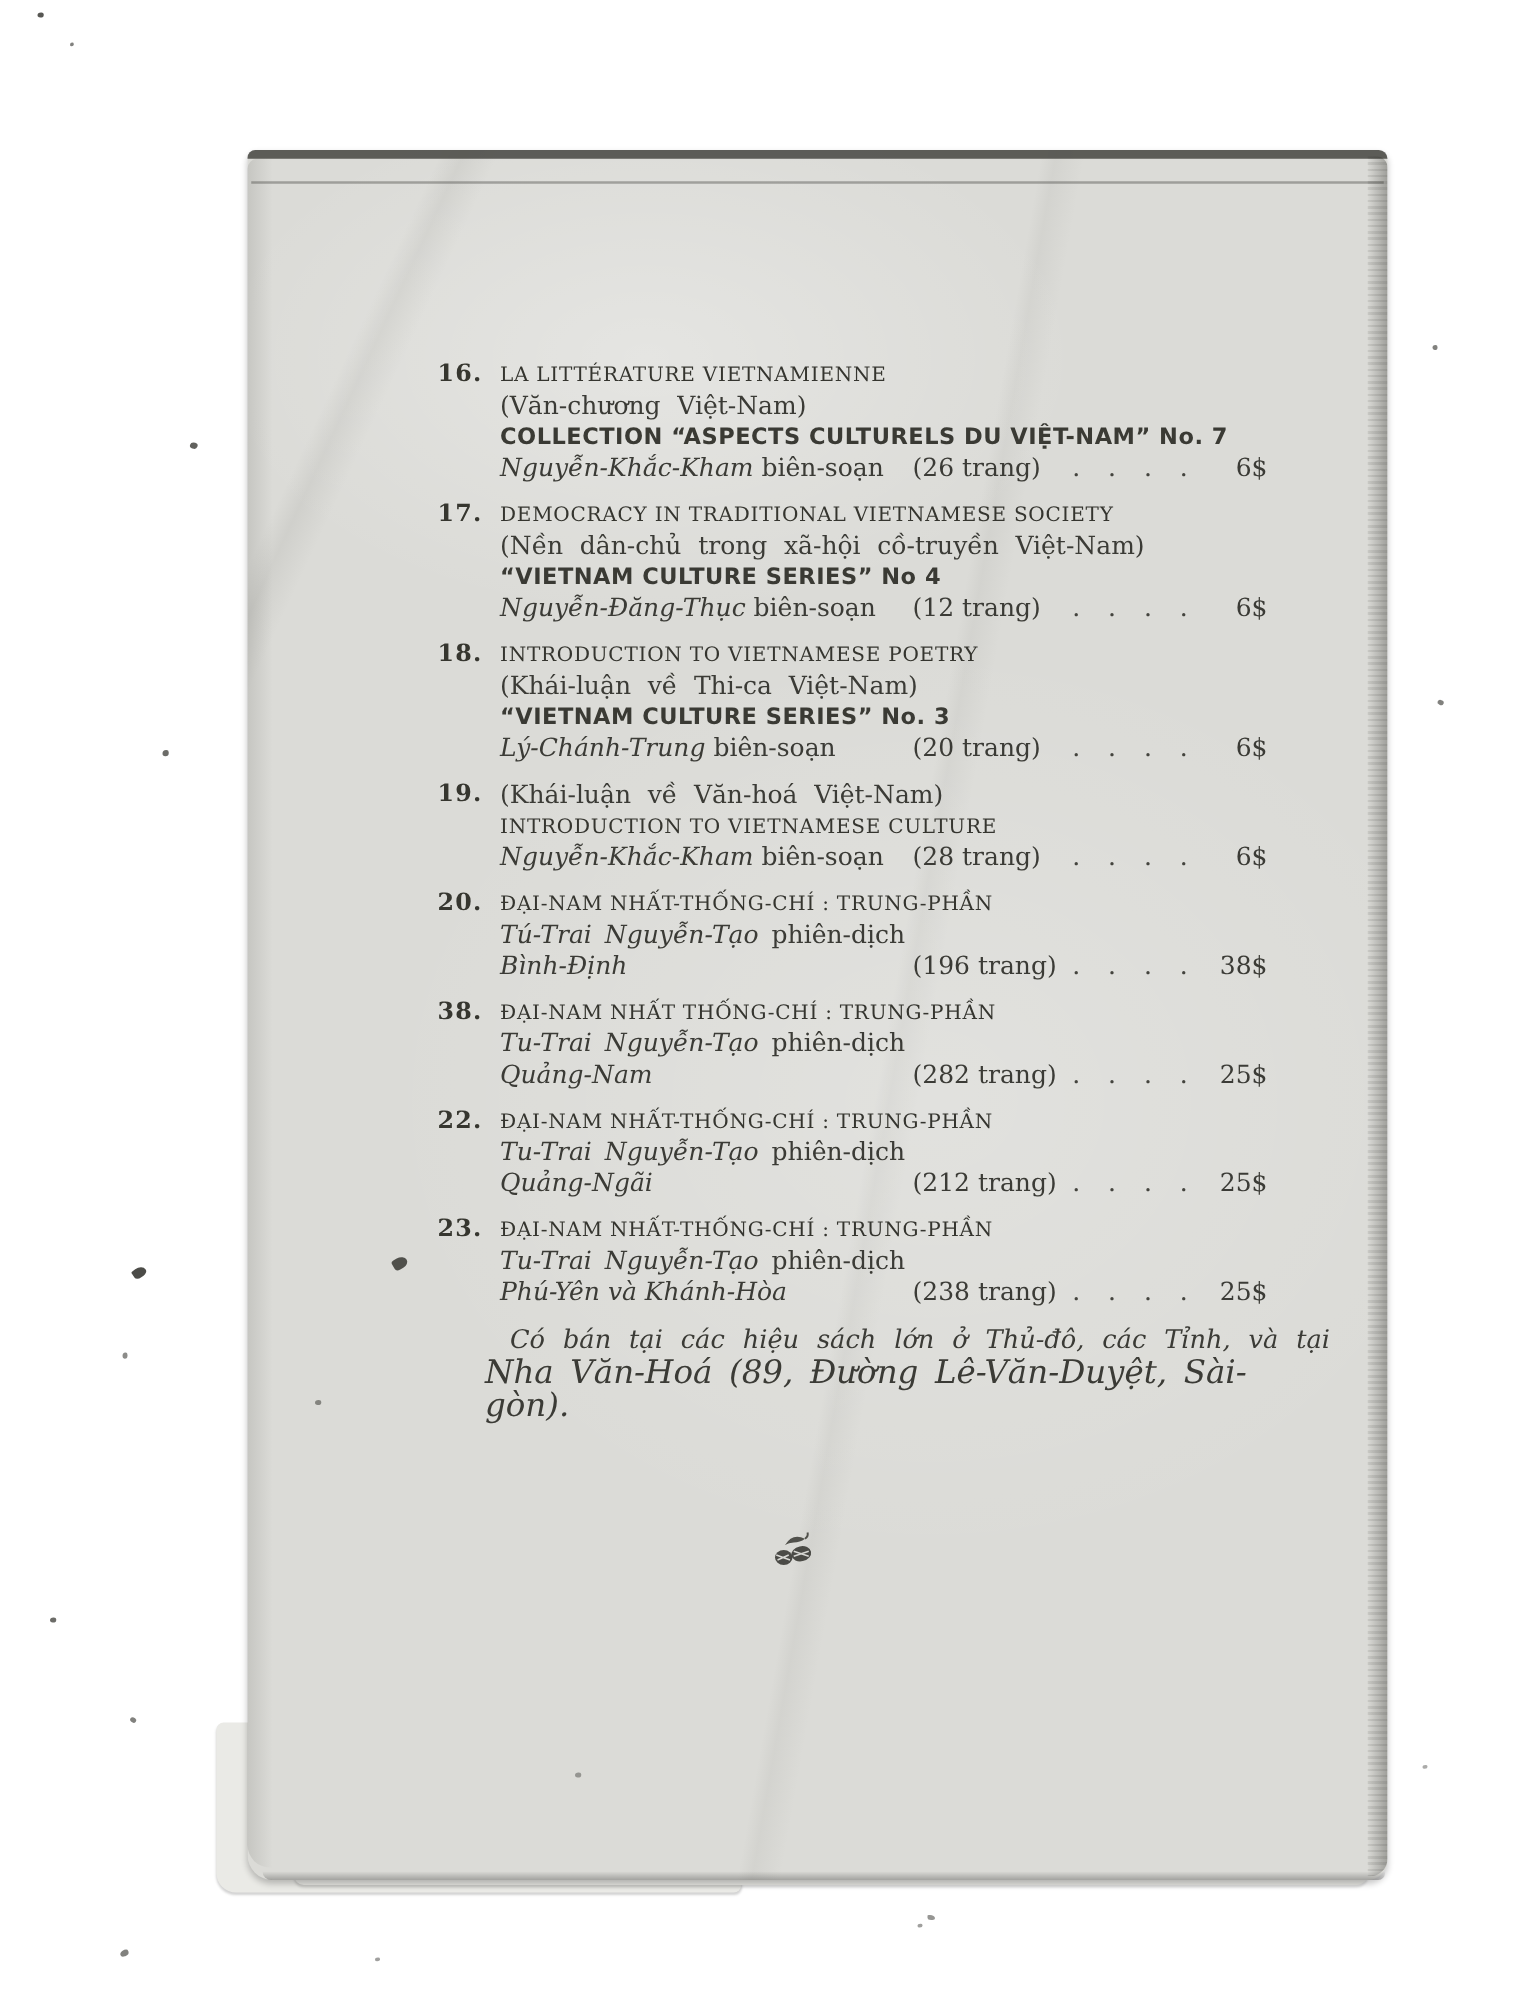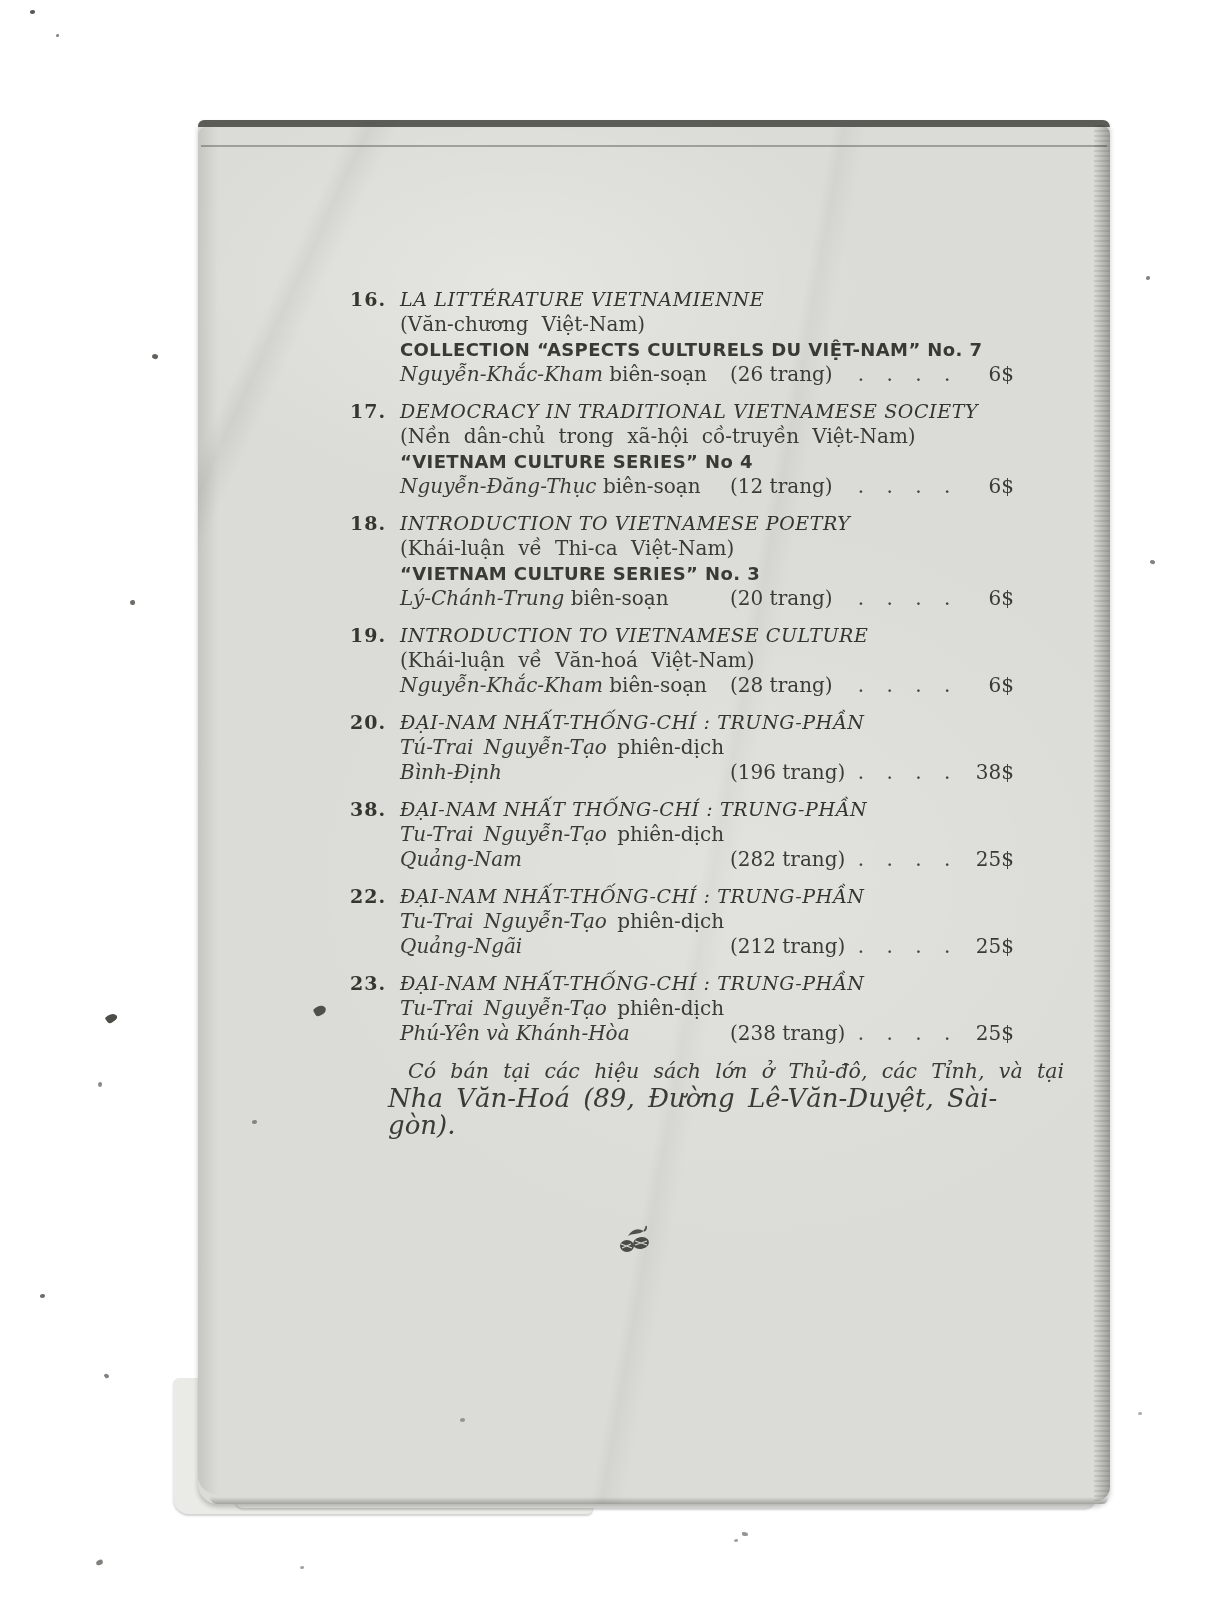--- a/index.html
+++ b/index.html
@@ -48,21 +48,21 @@
     background:linear-gradient(to right, rgba(70,70,64,.14), rgba(70,70,64,0));border-radius:8px 0 0 18px;}
   .edge-bottom{position:absolute;bottom:0;left:12px;right:2px;height:7px;
     background:linear-gradient(to bottom, rgba(0,0,0,0), rgba(0,0,0,.26));border-radius:0 0 14px 18px;}
 
   
   .content{position:absolute;left:128px;top:167px;width:712px;margin-left:24px;}
   .entry{display:flex;margin-bottom:12px;}
   .entry-num{flex:0 0 50px;font-weight:bold;font-size:19px;line-height:25px;letter-spacing:1px;color:#36362f;}
   .entry-body{flex:1;min-width:0;}
   .line{line-height:25px;font-size:20px;}
-  .title{font-style:italic;font-size:19px;letter-spacing:.6px;color:#35352f;}
+  .title{font-size:16px;letter-spacing:.6px;color:#35352f;}
   .subtitle{word-spacing:7px;}
   .series{font-family:"DejaVu Sans", sans-serif;font-weight:bold;font-size:18px;letter-spacing:.4px;color:#3a3a34;}
   .author-name,.region{font-style:italic;}
   .translator-line{word-spacing:4px;}
   .price-row{display:flex;align-items:center;padding-right:48px;}
   .pl-left{flex:0 0 330px;white-space:nowrap;}
   .pl-pages{flex:0 0 120px;white-space:nowrap;}
   .pl-dots{flex:1;text-align:center;word-spacing:16px;color:#44443e;}
   .pl-price{flex:0 0 56px;text-align:right;font-size:20px;}
   .footer{margin-left:38px;width:676px;margin-top:2px;font-style:italic;}
@@ -131,22 +131,22 @@
             <span class="pl-pages">(20 trang)</span>
             <span class="pl-dots">. . . .</span>
             <span class="pl-price">6$</span>
         </div>
       </div>
     </div>
 
     <div class="entry">
       <div class="entry-num">19.</div>
       <div class="entry-body">
+        <div class="line subtitle">(Khái-luận về Văn-hoá Việt-Nam)</div>
         <div class="line title">INTRODUCTION TO VIETNAMESE CULTURE</div>
-        <div class="line subtitle">(Khái-luận về Văn-hoá Việt-Nam)</div>
         <div class="line price-row">
           <span class="pl-left"><span class="author-name">Nguyễn-Khắc-Kham</span> <span>biên-soạn</span></span>
             <span class="pl-pages">(28 trang)</span>
             <span class="pl-dots">. . . .</span>
             <span class="pl-price">6$</span>
         </div>
       </div>
     </div>
 
     <div class="entry">

